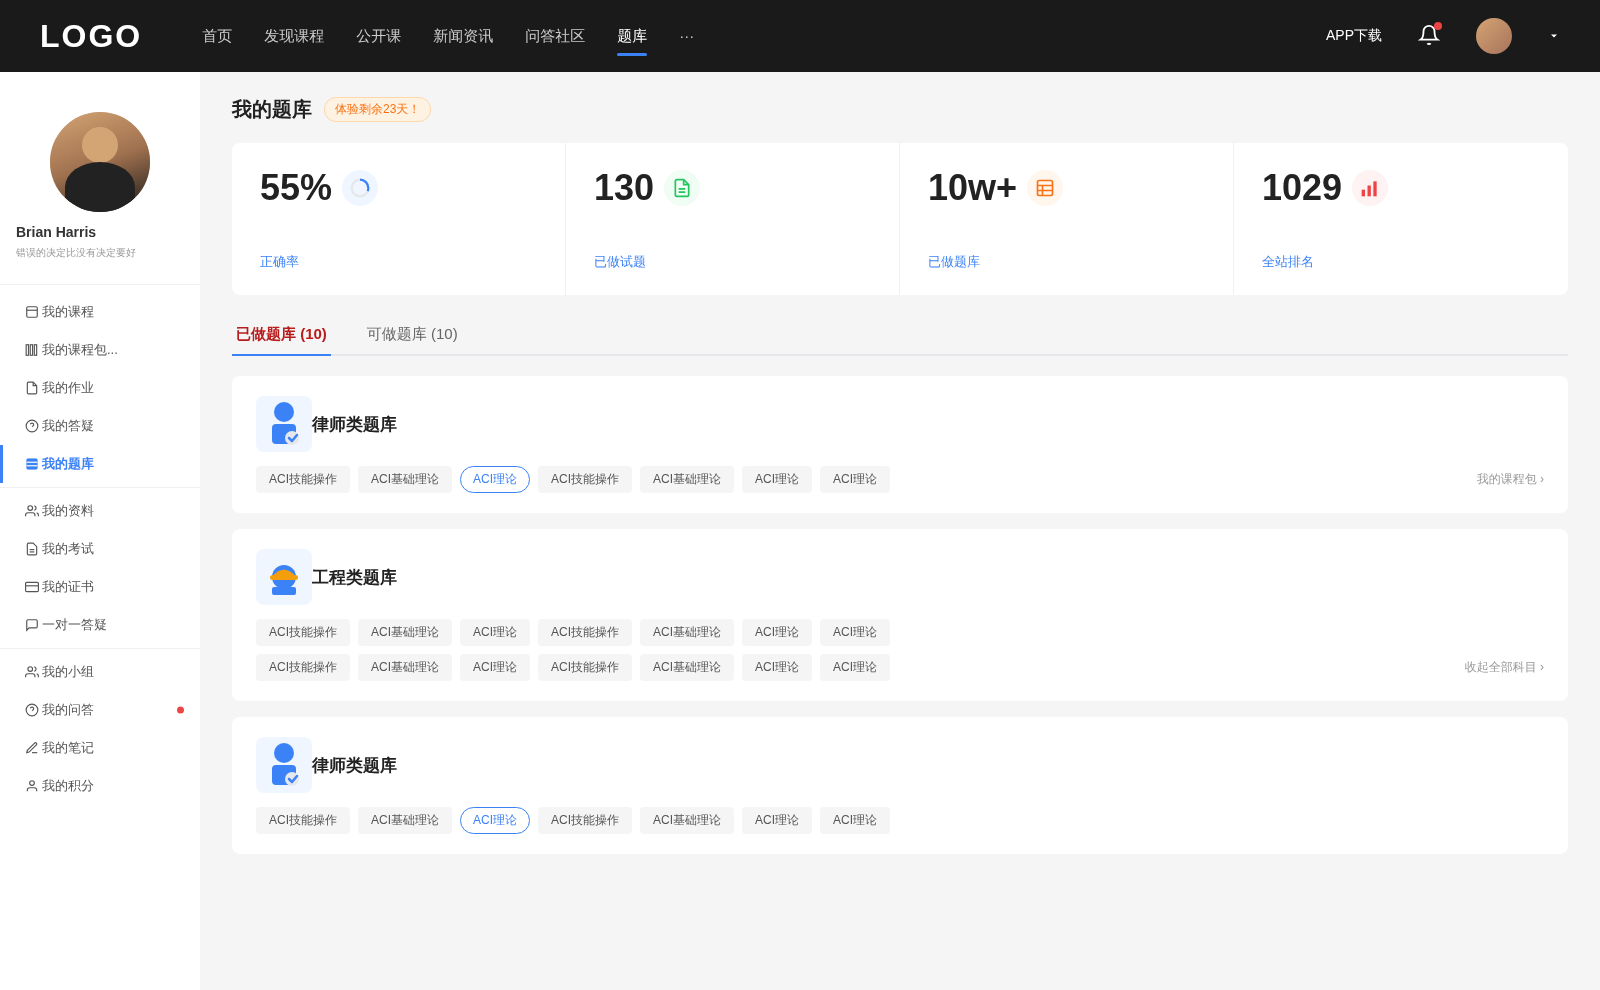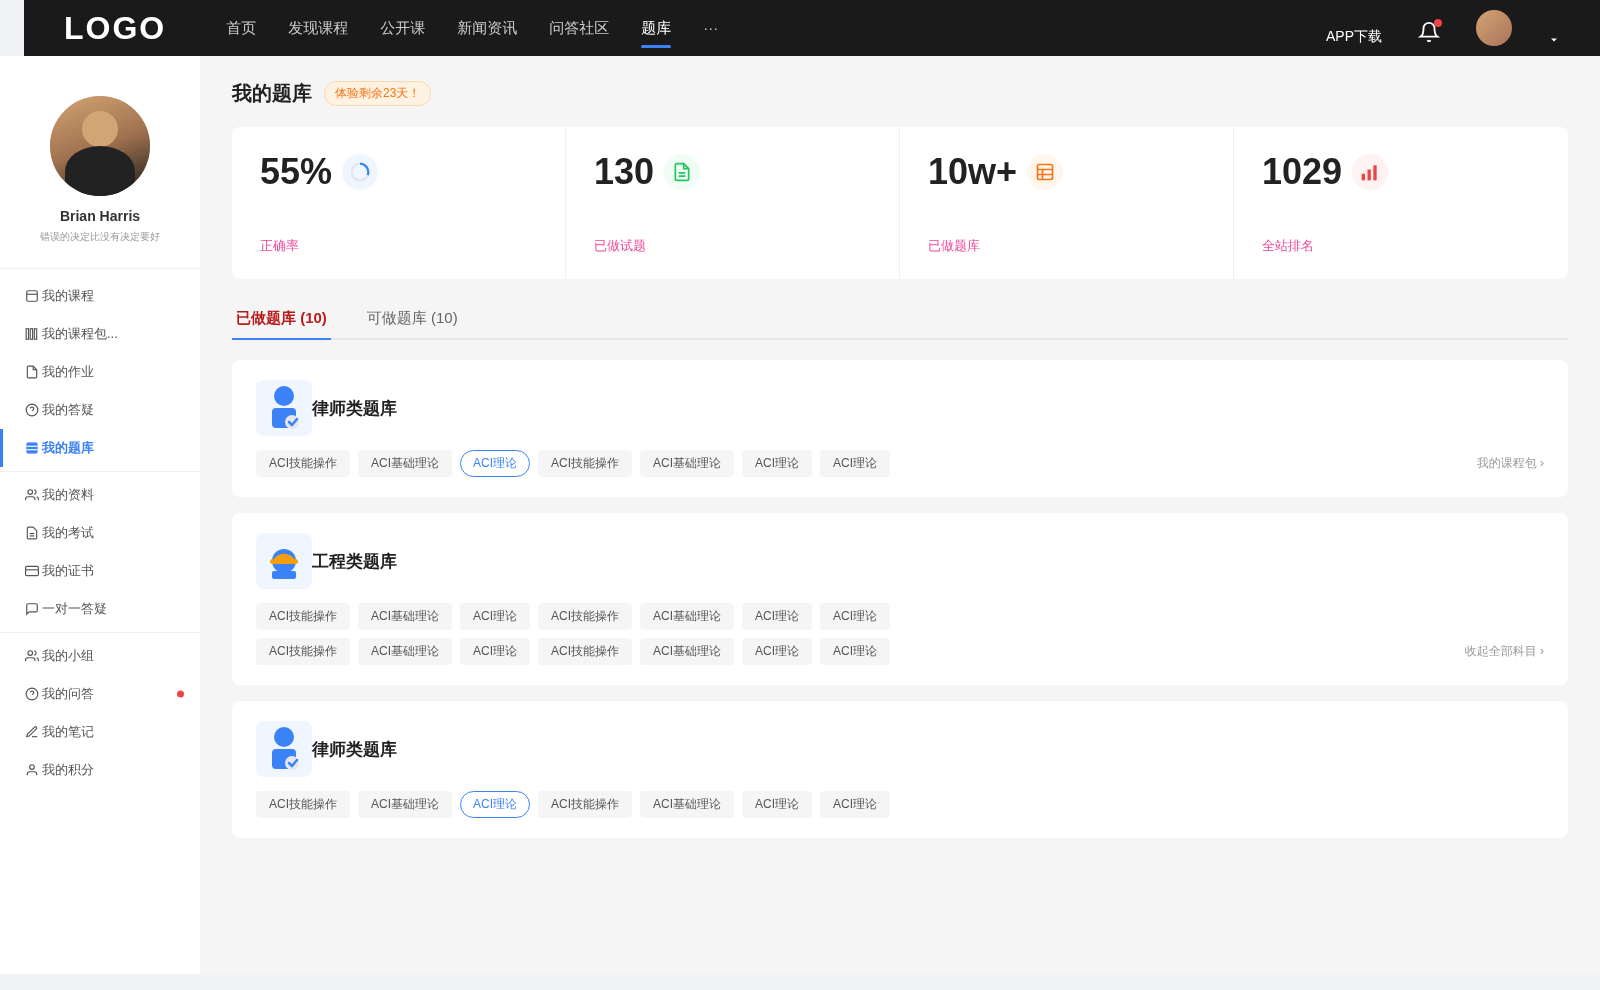--- a/index.html
+++ b/index.html
@@ -1,26 +1,25 @@
 <!DOCTYPE html>
 <html><head>
   <meta charset="utf-8">
   <style>
     * { box-sizing: border-box; margin: 0; padding: 0; }
     body { font-family: "PingFang SC", "Microsoft YaHei", sans-serif; background: #f0f2f5; min-height: 990px; }
 
     
     .navbar {
       background: #1a1a1a;
-      height: 56px;
+      height: 72px;
       display: flex;
       align-items: center;
       padding: 16px 40px;
       position: relative;
-      margin-left: 24px;
     }
     .nav-logo {
       color: white;
       font-size: 32px;
       font-weight: bold;
       letter-spacing: 2px;
       margin-right: 60px;
     }
     .nav-links {
       display: flex;
@@ -42,21 +41,21 @@
       position: absolute;
       bottom: -6px;
       left: 0;
       right: 0;
       height: 3px;
       background: #3b82f6;
       border-radius: 2px;
     }
     .nav-right {
       display: flex;
-      align-items: flex-end;
+      align-items: center;
       gap: 36px;
       color: white;
       font-size: 14px;
     }
     .nav-bell {
       position: relative;
       cursor: pointer;
     }
     .bell-dot {
       width: 8px; height: 8px;
@@ -86,21 +85,20 @@
     }
 
     
     .sidebar {
       width: 200px;
       background: white;
       padding: 20px 0;
       flex-shrink: 0;
     }
     .profile-section {
-      text-align: center;
       padding: 20px 16px 24px;
       border-bottom: 1px solid #f0f0f0;
     }
     .profile-avatar {
       width: 100px; height: 100px;
       border-radius: 50%;
       margin: 0 auto 12px;
       background: linear-gradient(135deg, #e8d5c4, #c4956a);
       overflow: hidden;
       position: relative;
@@ -229,21 +227,21 @@
       color: #222;
     }
     .stat-icon {
       width: 36px; height: 36px;
       border-radius: 50%;
       display: flex; align-items: center; justify-content: center;
       font-size: 18px;
     }
     .stat-label {
       font-size: 13px;
-      color: #ec4899;
+      color: #3b82f6;
       margin-top: 44px;
     }
     .icon-blue { background: #eff6ff; color: #3b82f6; }
     .icon-green { background: #f0fdf4; color: #22c55e; }
     .icon-orange { background: #fff7ed; color: #f97316; }
     .icon-red { background: #fef2f2; color: #ef4444; }
 
     
     .tabs {
       display: flex;

